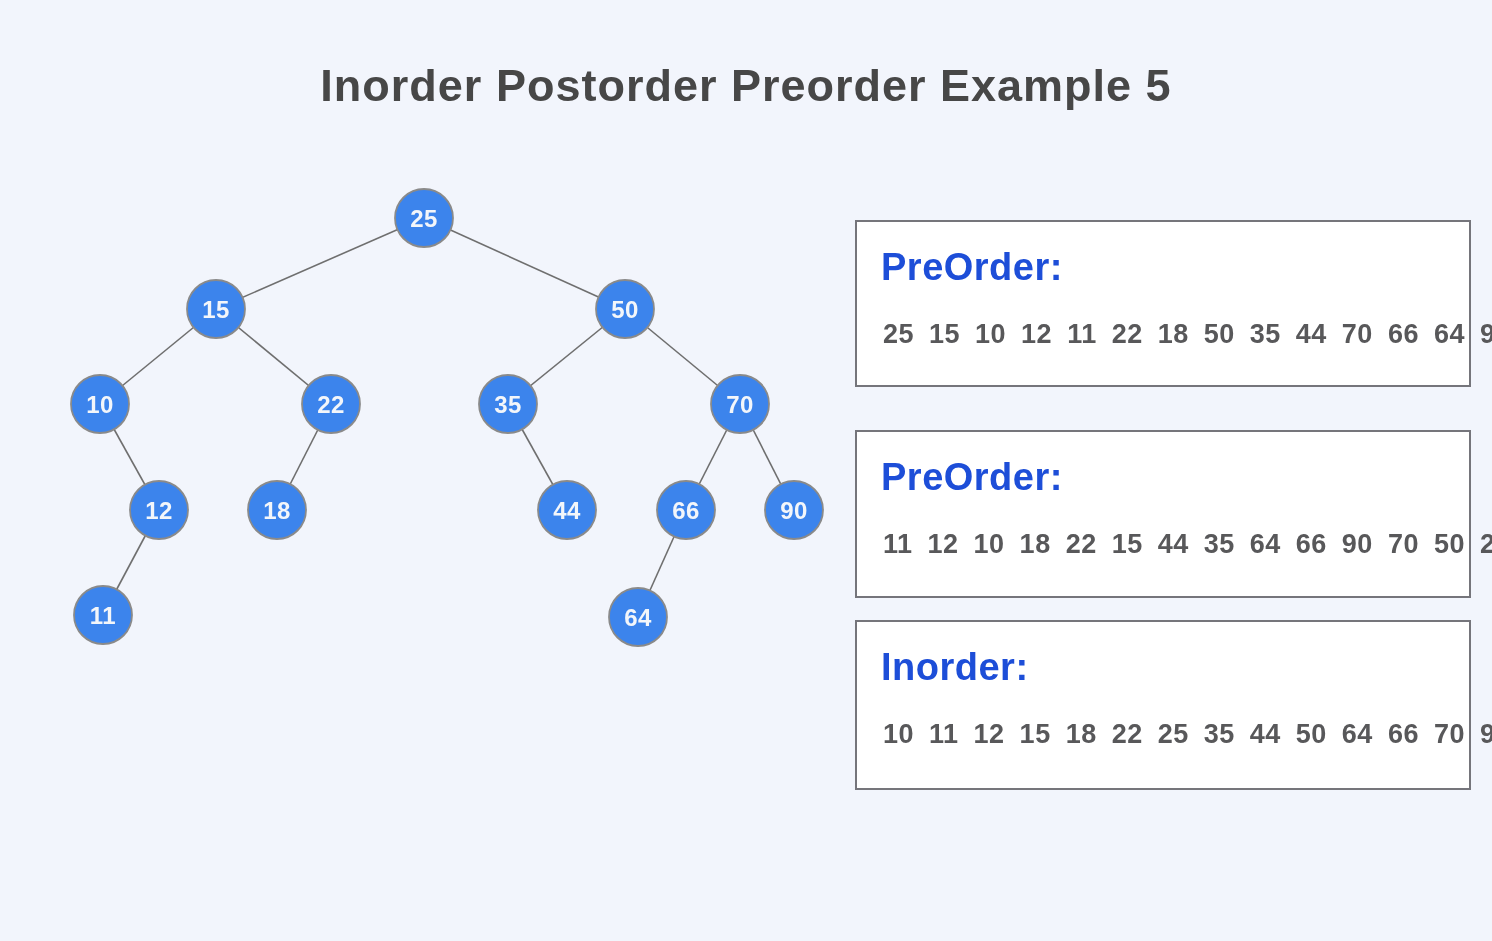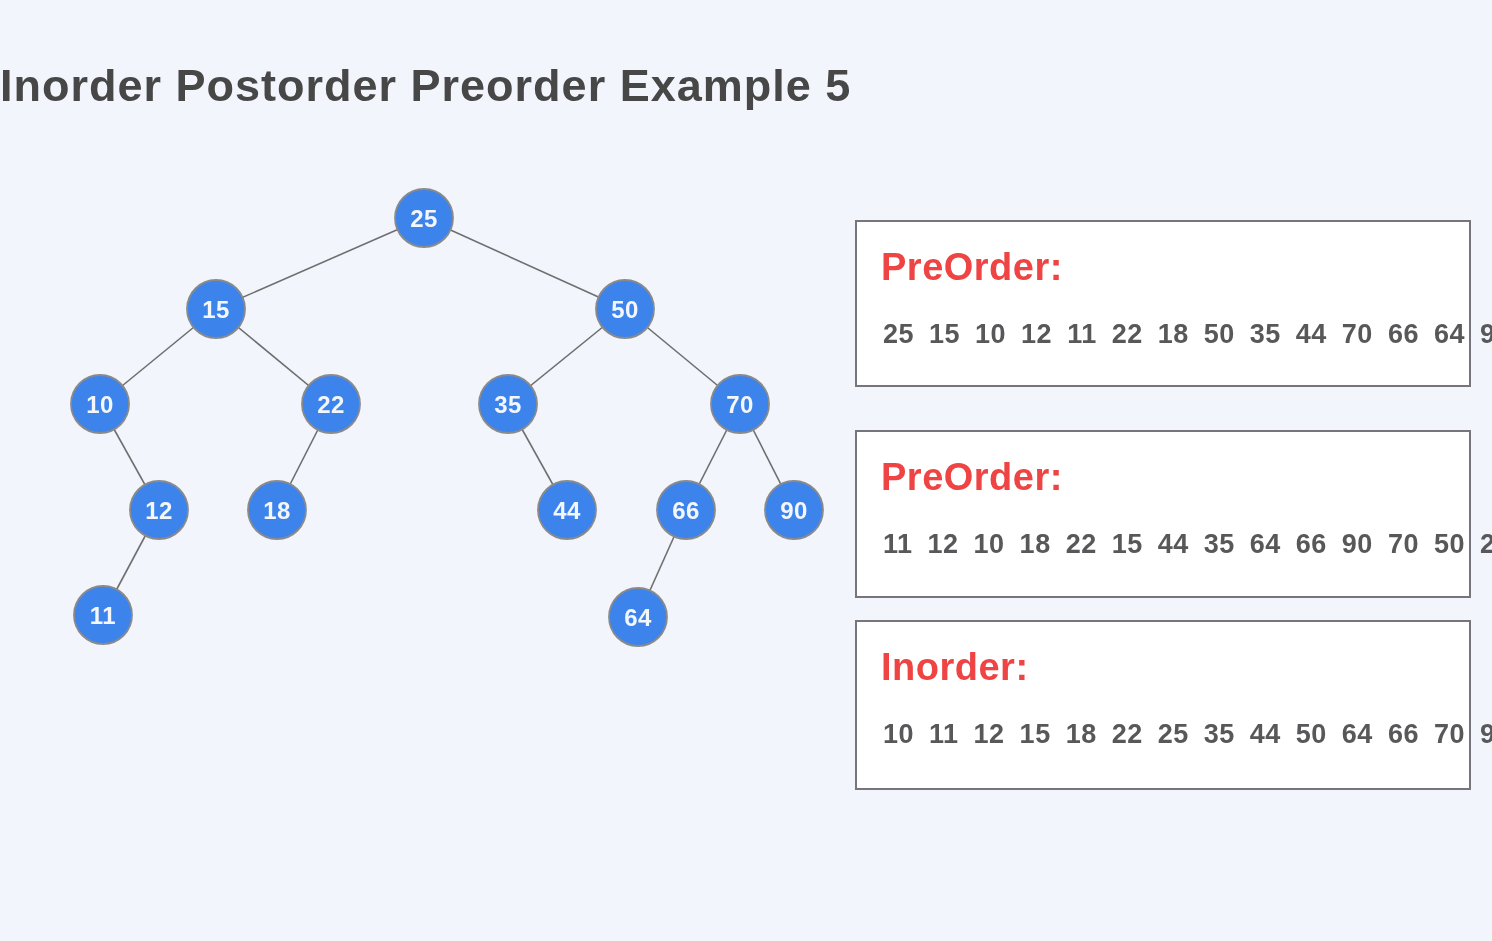--- a/index.html
+++ b/index.html
@@ -13,20 +13,21 @@
     height: 941px;
     background: #F2F5FC;
     overflow: hidden;
   }
   .page-title {
     position: absolute;
     top: 60px;
     left: 0;
     width: 100%;
     margin: 0;
+    text-align: center;
     font-size: 45px;
     font-weight: 800;
     letter-spacing: 1px;
     color: #474747;
   }
   #tree-svg {
     position: absolute;
     left: 0;
     top: 0;
     width: 1492px;
@@ -56,21 +57,21 @@
     box-sizing: content-box;
   }
   .panel-preorder  { top: 220px; height: 127px; }
   .panel-postorder { top: 430px; height: 128px; }
   .panel-inorder   { top: 620px; height: 130px; }
   .panel-heading {
     margin: 6px 0 0 0;
     font-size: 38px;
     font-weight: bold;
     letter-spacing: 0.5px;
-    color: #ef4444;
+    color: #1d4ed8;
   }
   .panel-sequence {
     margin: 30px 0 0 2px;
     font-size: 27px;
     font-weight: bold;
     letter-spacing: 0.5px;
     word-spacing: 7px;
     color: #58585A;
     white-space: nowrap;
   }

